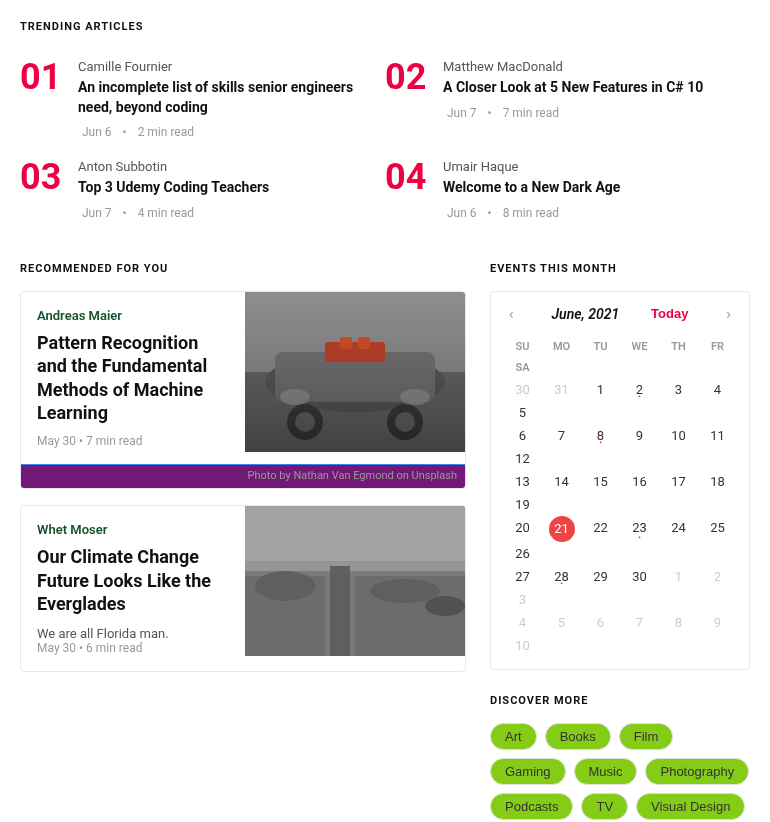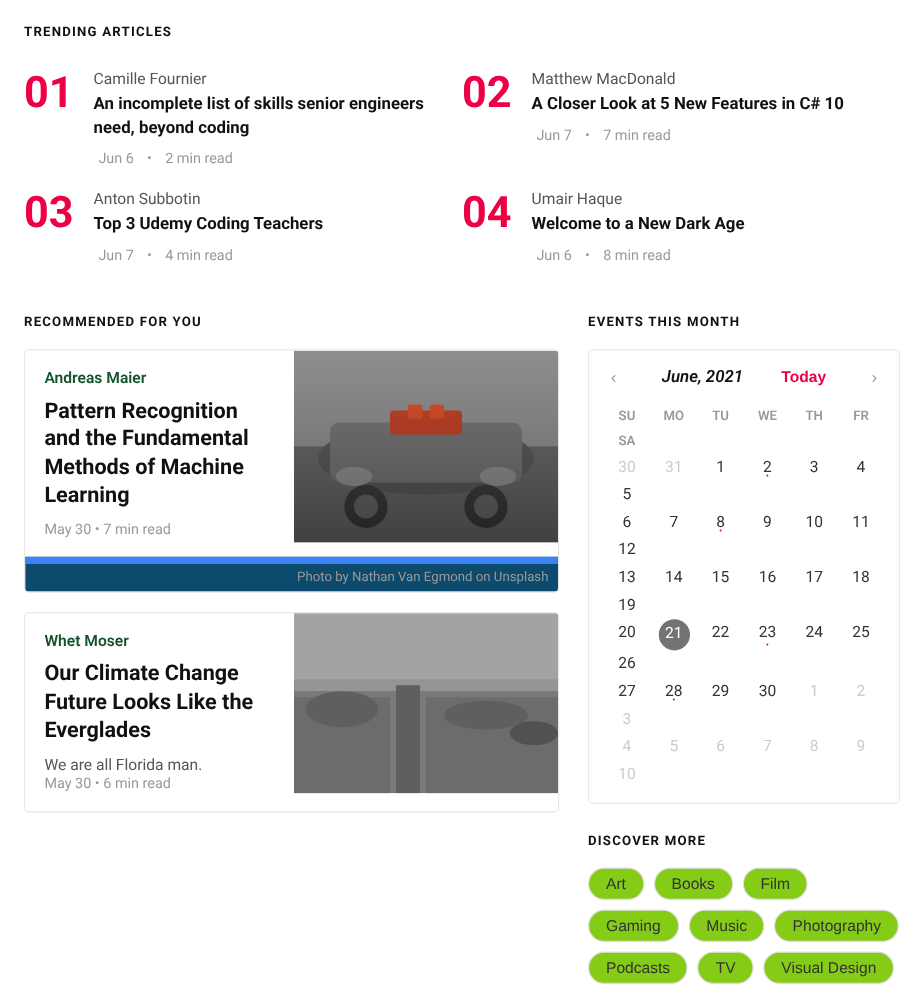--- a/index.html
+++ b/index.html
@@ -22,37 +22,37 @@
     
     .recommended-section {}
     .article-card { border: 1px solid #e8e8e8; border-radius: 4px; margin-bottom: 16px; overflow: hidden; }
     .article-card-inner { display: flex; }
     .article-card-text { padding: 16px; flex: 1; }
     .article-card-author { font-size: 13px; font-weight: 600; color: #14532d; margin-bottom: 8px; }
     .article-card-title { font-size: 18px; font-weight: 700; color: #111; line-height: 1.3; margin-bottom: 10px; }
     .article-card-excerpt { font-size: 13px; color: #555; }
     .article-card-meta { font-size: 12px; color: #999; }
     .article-card-img { width: 220px; min-height: 160px; overflow: hidden; position: relative; }
-    .photo-credit { font-size: 11px; color: #999; text-align: right; padding: 4px 8px 6px; background: #0c4a6e; border-top: 6px solid #3b82f6; }
+    .photo-credit { font-size: 11px; color: #999; text-align: right; padding: 4px 8px 6px; background: #701a75; border-top: 1px solid #3b82f6; }
 
     
     .right-sidebar {}
 
     
     .events-section { margin-bottom: 24px; }
     .calendar { border: 1px solid #e8e8e8; border-radius: 4px; padding: 12px; }
     .calendar-header { display: flex; align-items: center; justify-content: space-between; margin-bottom: 12px; }
     .calendar-title { font-size: 14px; font-weight: 600; color: #111; font-style: italic; }
     .cal-nav-btn { background: none; border: none; cursor: pointer; color: #999; font-size: 14px; padding: 2px 6px; }
     .today-btn { color: #e04; font-size: 13px; font-weight: 600; background: none; border: none; cursor: pointer; }
     .calendar-grid { display: grid; grid-template-columns: repeat(6, 1fr); gap: 0; }
     .cal-day-header { text-align: center; font-size: 11px; font-weight: 600; color: #999; padding: 4px 0; }
     .cal-day { text-align: center; font-size: 13px; padding: 4px 2px; color: #333; cursor: pointer; position: relative; border-radius: 50%; }
     .cal-day.other-month { color: #ccc; }
-    .cal-day.today { background: #737373; color: #fff; border-radius: 50%; width: 26px; height: 26px; display: flex; align-items: center; justify-content: center; margin: 0 auto; }
+    .cal-day.today { background: #ef4444; color: #fff; border-radius: 50%; width: 26px; height: 26px; display: flex; align-items: center; justify-content: center; margin: 0 auto; }
     .cal-day.has-dot::after { content: '•'; position: absolute; bottom: 0; left: 50%; transform: translateX(-50%); font-size: 8px; color: #e04; }
 
     
     .discover-section {}
     .discover-tags { display: flex; flex-wrap: wrap; gap: 8px; margin-top: 10px; }
     .discover-tag { border: 1px solid #ddd; border-radius: 20px; padding: 5px 14px; font-size: 13px; color: #333; cursor: pointer; background: #84cc16; }
   </style>
 </head>
 <body>
 

